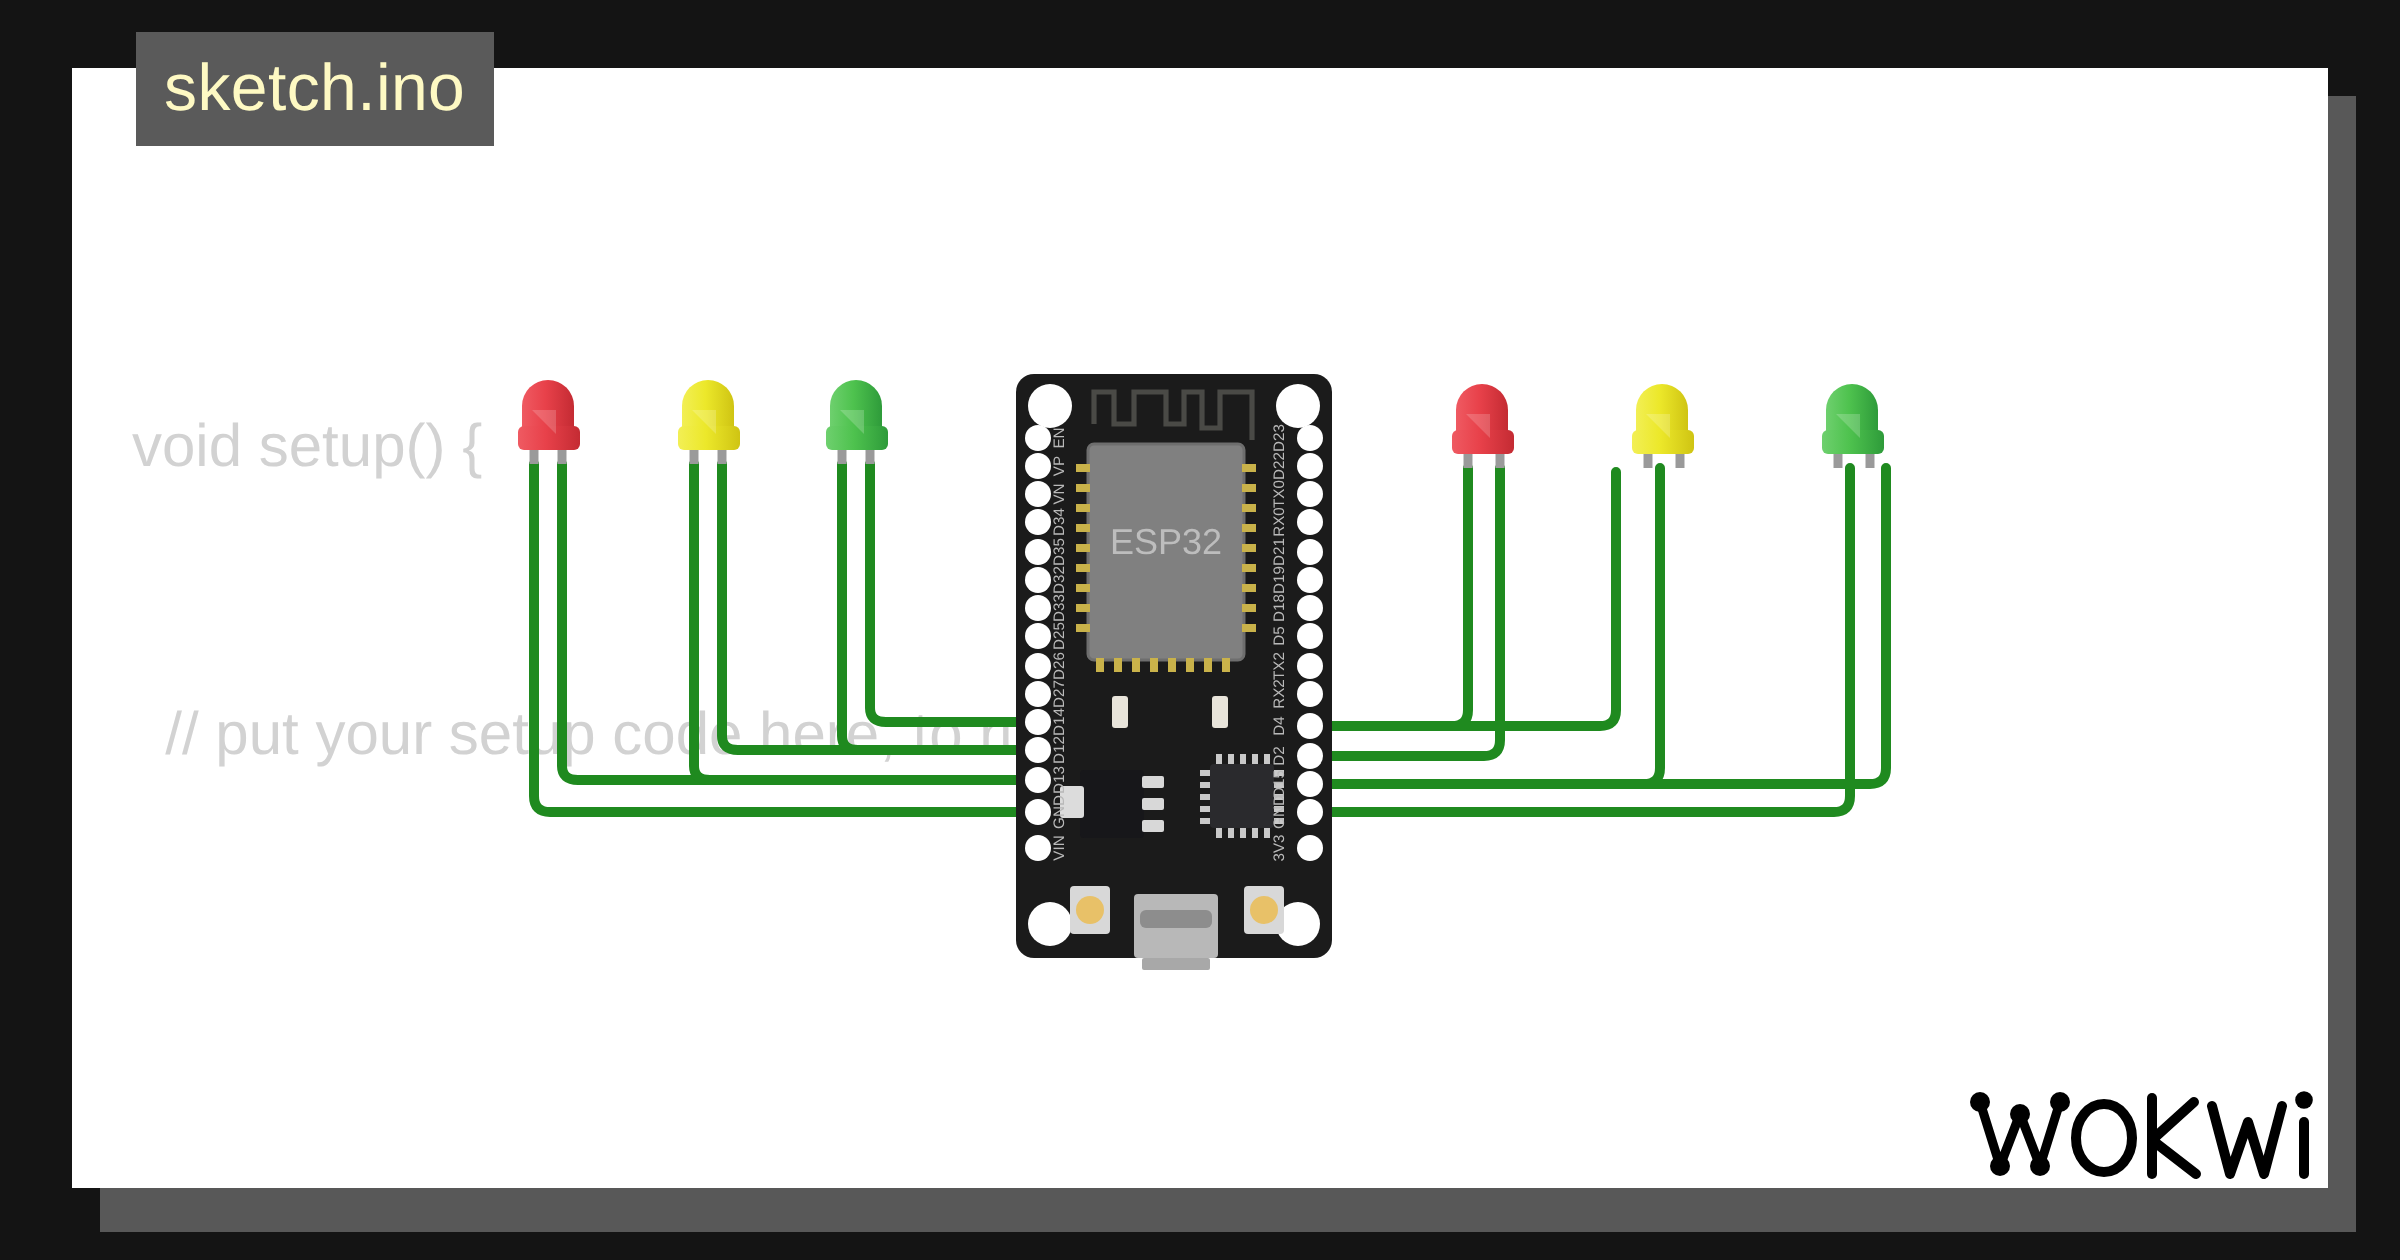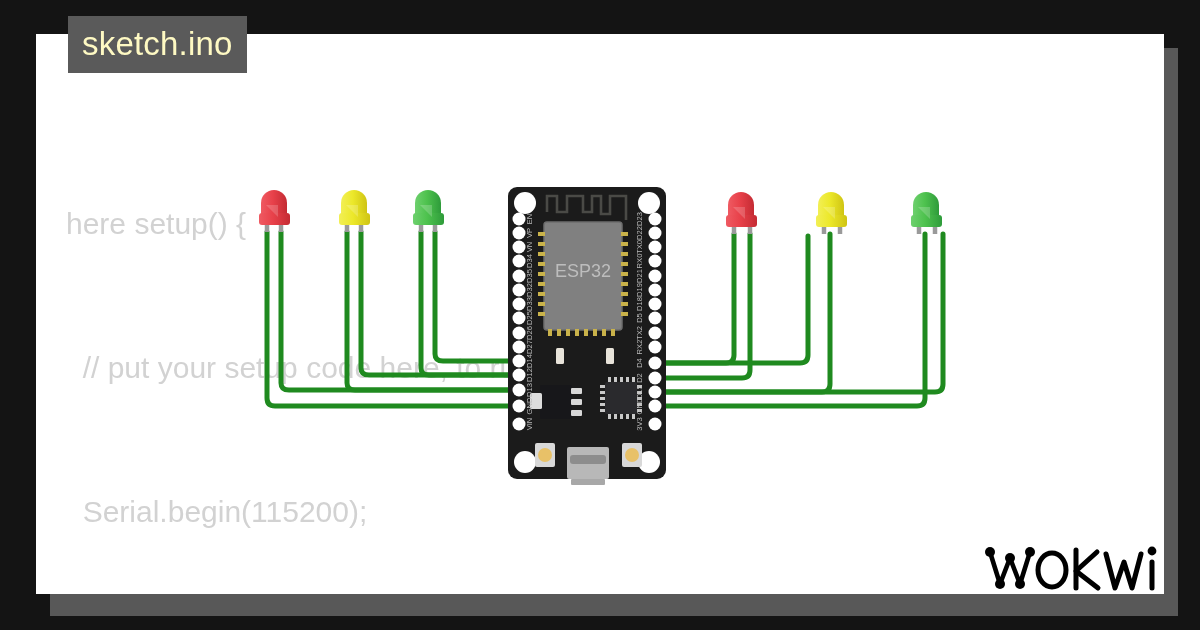--- a/index.html
+++ b/index.html
@@ -69,23 +69,22 @@
 </style>
 </head>
 <body>
 
 <div id="card-shadow"></div>
 <div id="card"></div>
 
 <div id="filename-chip">sketch.ino</div>
 
 <div id="code-block">
-  <div class="code-line">here setup() {</div>
+  <div class="code-line">void setup() {</div>
   <div class="code-line">  // put your setup code here, to run once:</div>
-  <div class="code-line">  Serial.begin(115200);</div>
   
   
   
   
   
   
   
 </div>
 
 <div id="diagram">

